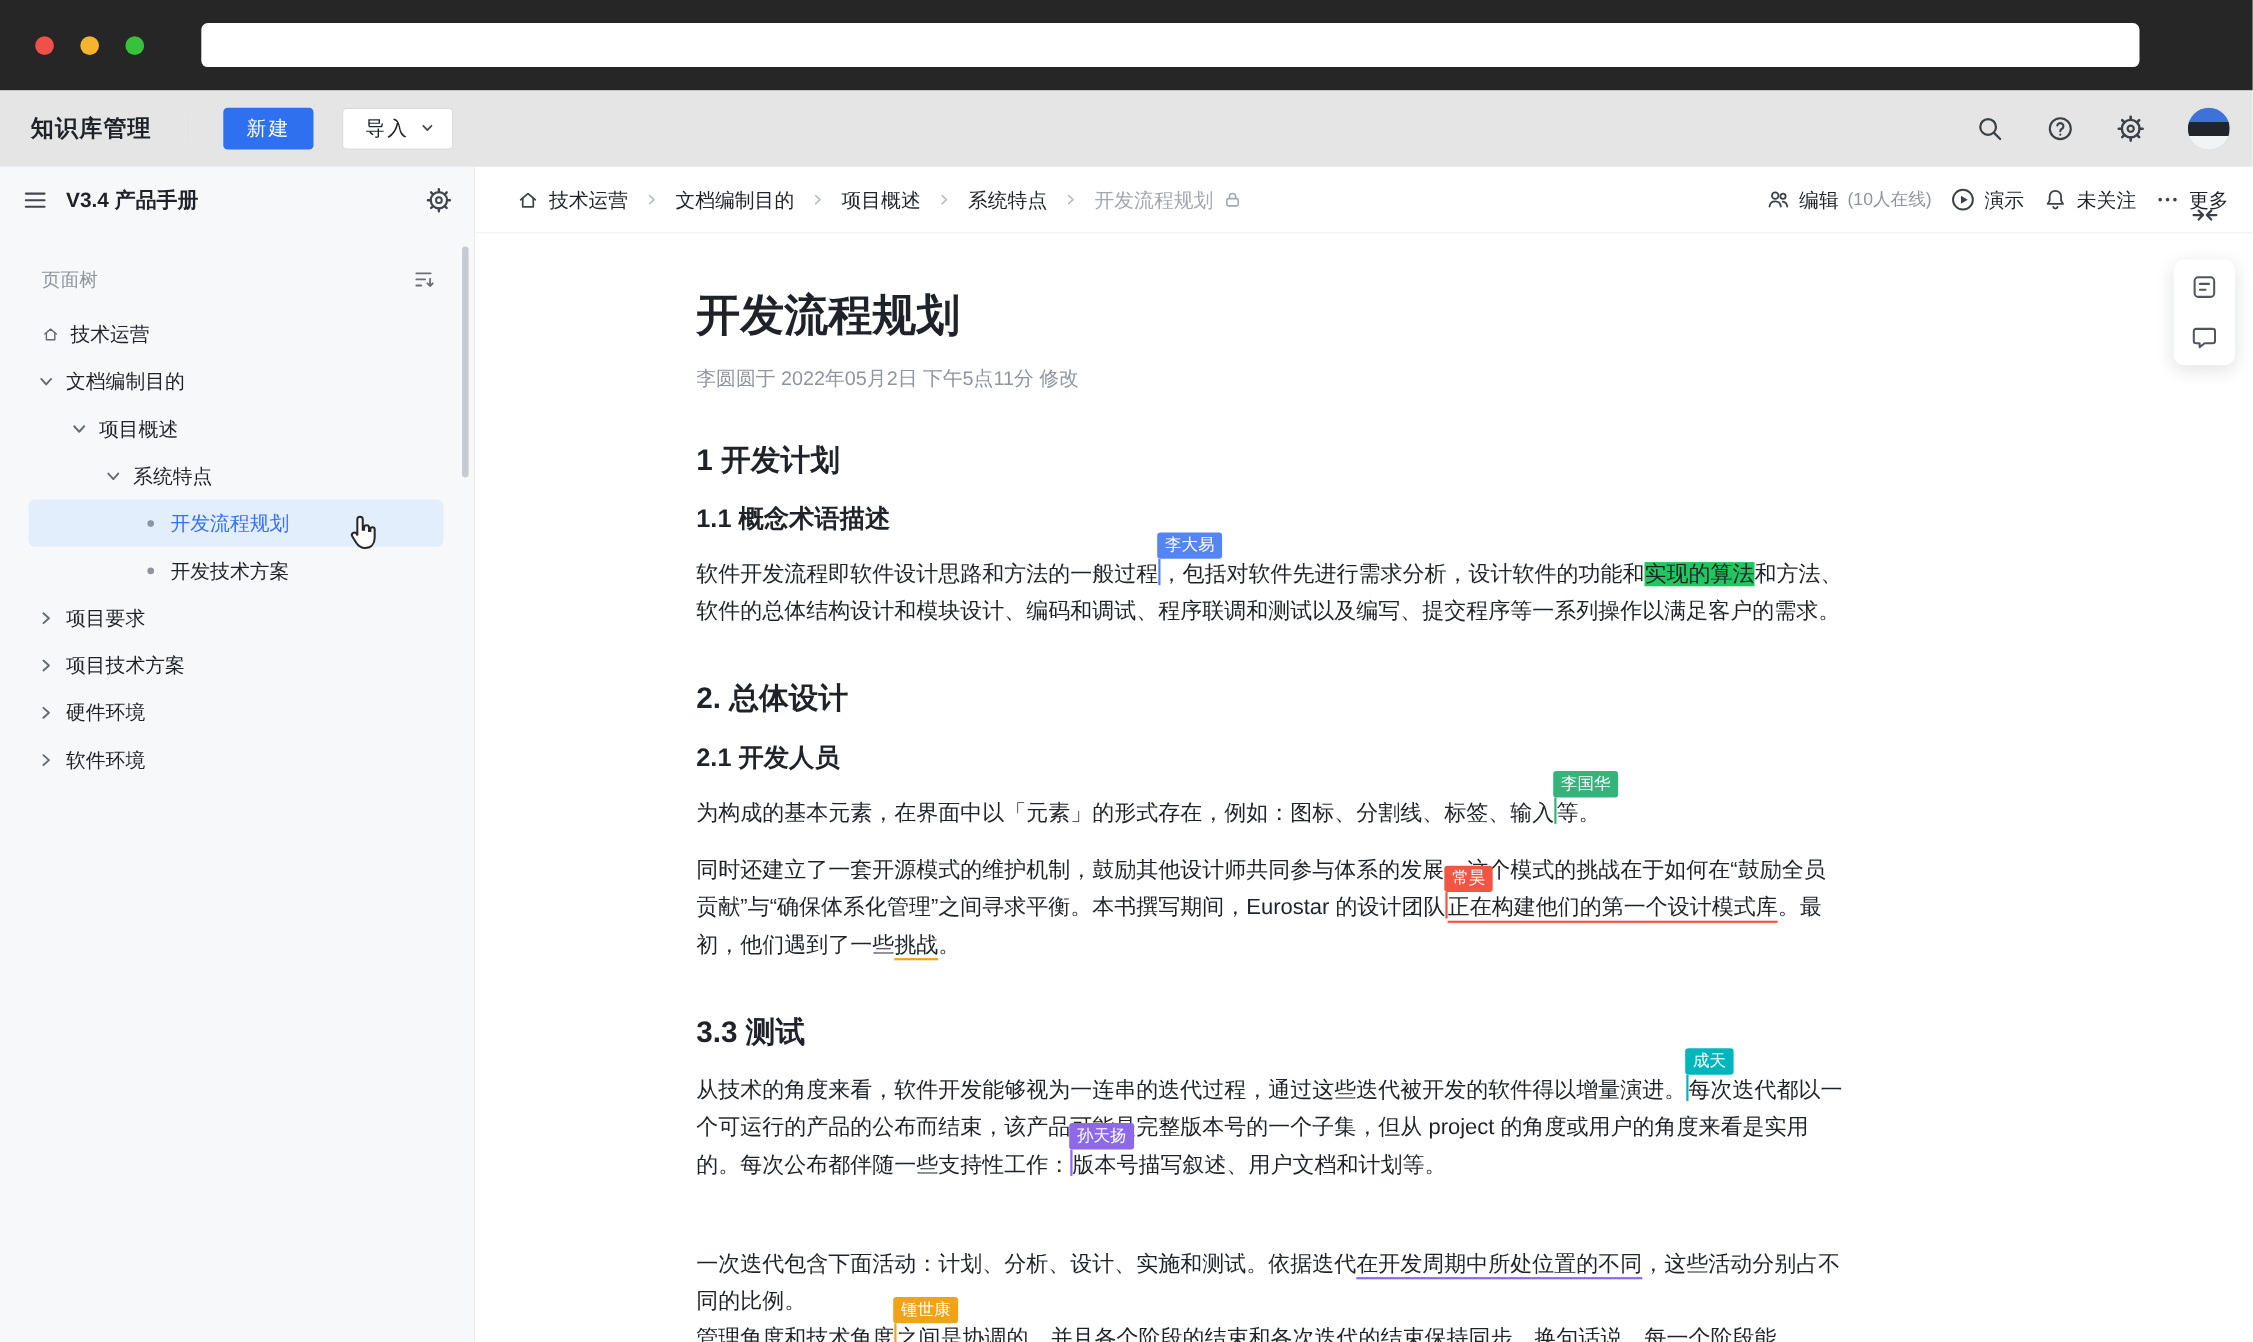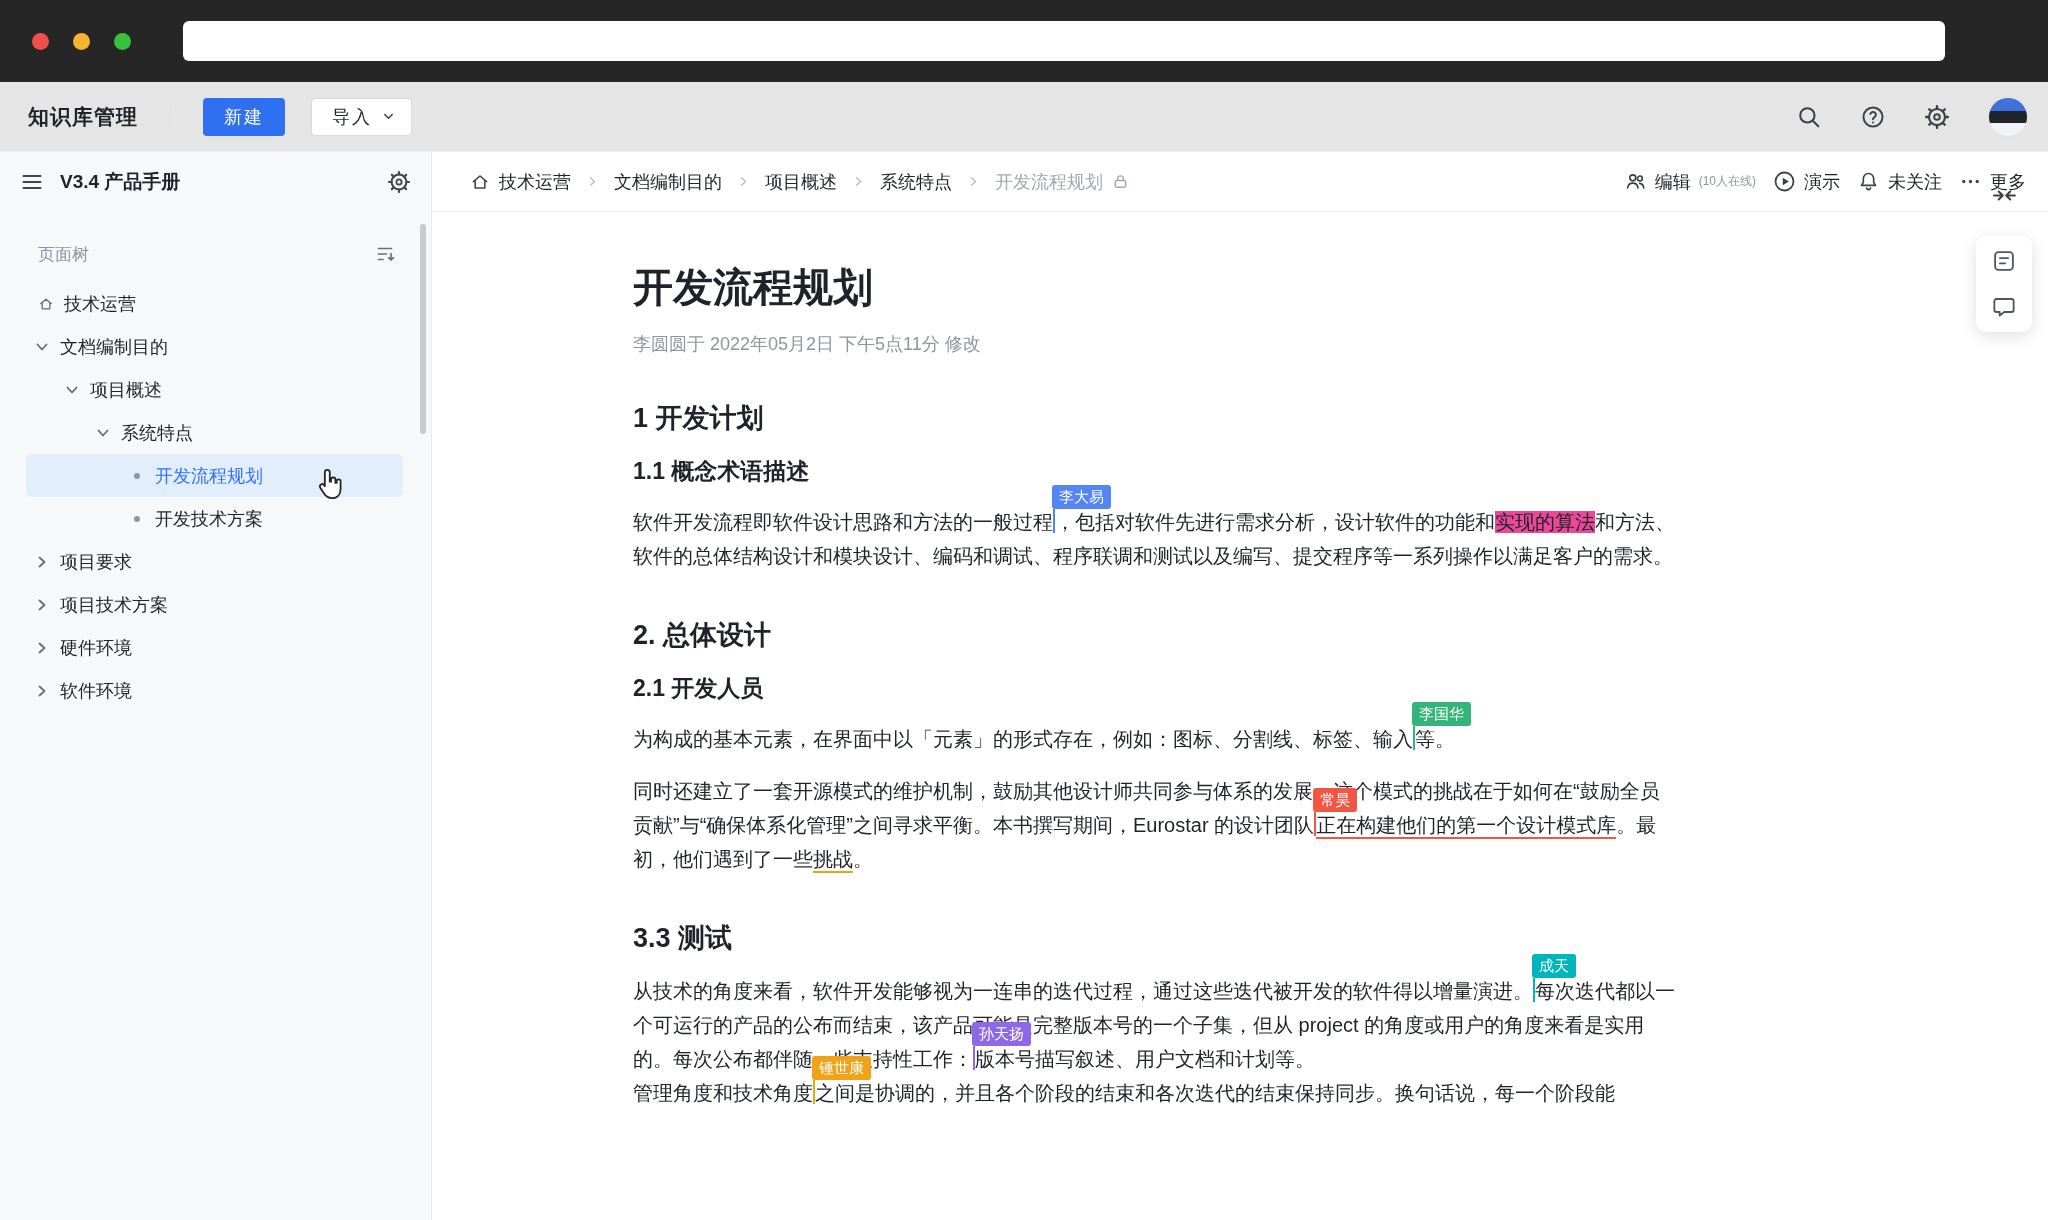--- a/index.html
+++ b/index.html
@@ -59,32 +59,32 @@
   .crumbs { display:flex; align-items:center; font-size:18px; }
   .crumb { display:flex; align-items:center; gap:9px; color:#1f2329; cursor:pointer; }
   .crumb.current { color:#a2a8af; cursor:default; }
   .bc-home svg { width:20px; height:20px; color:#41464d; }
   .bc-sep { width:13px; height:13px; color:#b7bcc2; margin:0 15px; }
   .bc-sep svg { width:13px; height:13px; }
   .bc-lock svg { width:17px; height:17px; color:#a2a8af; }
   .crumb-actions { margin-left:auto; display:flex; align-items:center; gap:17px; font-size:18px; color:#1f2329; }
   .action { display:flex; align-items:center; gap:8px; cursor:pointer; }
   .action svg { width:23px; height:23px; color:#3c4147; }
-  .online { font-size:12px; color:#8f959e; }
+  .online { font-size:16px; color:#8f959e; }
 
   
   .doc { padding:0 0 60px 201px; width:1246px; }
   .doc h1 { font-size:40px; font-weight:700; margin:50px 0 0; line-height:1.25; }
   .meta { font-size:18px; color:#8f959e; margin-top:20px; }
   .doc h2 { font-size:27px; font-weight:700; margin:44px 0 0; }
   .doc h3 { font-size:23px; font-weight:700; margin:20px 0 0; }
   .doc p { font-size:20px; line-height:34px; margin:18px 0 0; width:1045px; }
   .doc p.spaced { margin-top:56px; }
   .doc p.tight { margin-top:0; }
-  .hl-blue { background:#ec4899; }
+  .hl-blue { background:#22c55e; }
   .u-red { border-bottom:2px solid #f25542; padding-bottom:1px; }
   .u-orange { border-bottom:2px solid #f0a318; padding-bottom:1px; }
   .u-purple { border-bottom:2px solid #8d68e9; padding-bottom:1px; }
   .caret { display:inline-block; position:relative; width:2px; height:24px; vertical-align:-4px; background:currentColor; }
   .collab-label { position:absolute; left:-1px; bottom:100%; color:#fff; font-size:15px; line-height:15px; padding:4px 7px 5px; border-radius:3px; white-space:nowrap; z-index:3; font-weight:500; }
 
   
   .collapse-btn { position:absolute; top:30px; right:30px; width:27px; height:27px; color:#3c4147; }
   .collapse-btn svg { width:100%; height:100%; }
   .tool-card { position:absolute; top:84px; right:16px; width:56px; background:#fff; border-radius:10px; box-shadow:0 4px 16px rgba(31,35,41,.14); padding:12px 0; display:flex; flex-direction:column; align-items:center; gap:20px; }
@@ -346,20 +346,21 @@
       <div>
           <h2>1 开发计划</h2>
           <h3>1.1 概念术语描述</h3>
           <p><span>软件开发流程即软件设计思路和方法的一般过程</span><span class="caret" style="color: rgb(85, 133, 242);"><span class="collab-label" style="background: rgb(85, 133, 242);">李大易</span></span><span>，包括对软件先进行需求分析，设计软件的功能和</span><span class="hl-blue">实现的算法</span><span>和方法、软件的总体结构设计和模块设计、编码和调试、程序联调和测试以及编写、提交程序等一系列操作以满足客户的需求。</span></p>
           <h2>2. 总体设计</h2>
           <h3>2.1 开发人员</h3>
           <p><span>为构成的基本元素，在界面中以「元素」的形式存在，例如：图标、分割线、标签、输入</span><span class="caret" style="color: rgb(52, 179, 122);"><span class="collab-label" style="background: rgb(52, 179, 122);">李国华</span></span><span>等。</span></p>
           <p><span>同时还建立了一套开源模式的维护机制，鼓励其他设计师共同参与体系的发展。这个模式的挑战在于如何在“鼓励全员贡献”与“确保体系化管理”之间寻求平衡。本书撰写期间，Eurostar 的设计团队</span><span class="caret" style="color: rgb(242, 85, 66);"><span class="collab-label" style="background: rgb(242, 85, 66);">常昊</span></span><span class="u-red">正在构建他们的第一个设计模式库</span><span>。最初，他们遇到了一些</span><span class="u-orange">挑战</span><span>。</span></p>
           <h2>3.3 测试</h2>
           <p><span>从技术的角度来看，软件开发能够视为一连串的迭代过程，通过这些迭代被开发的软件得以增量演进。</span><span class="caret" style="color: rgb(0, 182, 189);"><span class="collab-label" style="background: rgb(0, 182, 189);">成天</span></span><span>每次迭代都以一个可运行的产品的公布而结束，该产品可能是完整版本号的一个子集，但从 project 的角度或用户的角度来看是实用的。每次公布都伴随一些支持性工作：</span><span class="caret" style="color: rgb(141, 104, 233);"><span class="collab-label" style="background: rgb(141, 104, 233);">孙天扬</span></span><span>版本号描写叙述、用户文档和计划等。</span></p>
+          <p class="spaced"><span>一次迭代包含下面活动：计划、分析、设计、实施和测试。依据迭代</span><span class="u-purple">在开发周期中所处位置的不同</span><span>，这些活动分别占不同的比例。</span></p>
           <p class="tight"><span>管理角度和技术角度</span><span class="caret" style="color: rgb(240, 163, 24);"><span class="collab-label" style="background: rgb(240, 163, 24);">锺世康</span></span><span>之间是协调的，并且各个阶段的结束和各次迭代的结束保持同步。换句话说，每一个阶段能</span></p>
         </div>
     </div>
 
     <button class="collapse-btn">
       <svg viewBox="0 0 24 24" fill="none" stroke="currentColor" stroke-width="1.8" stroke-linecap="round" stroke-linejoin="round">
           <path d="M2.8 12h7.4M6.9 8.4 10.5 12l-3.6 3.6M21.2 12h-7.4M17.1 8.4 13.5 12l3.6 3.6"></path>
         </svg>
     </button>
     <div class="tool-card">

